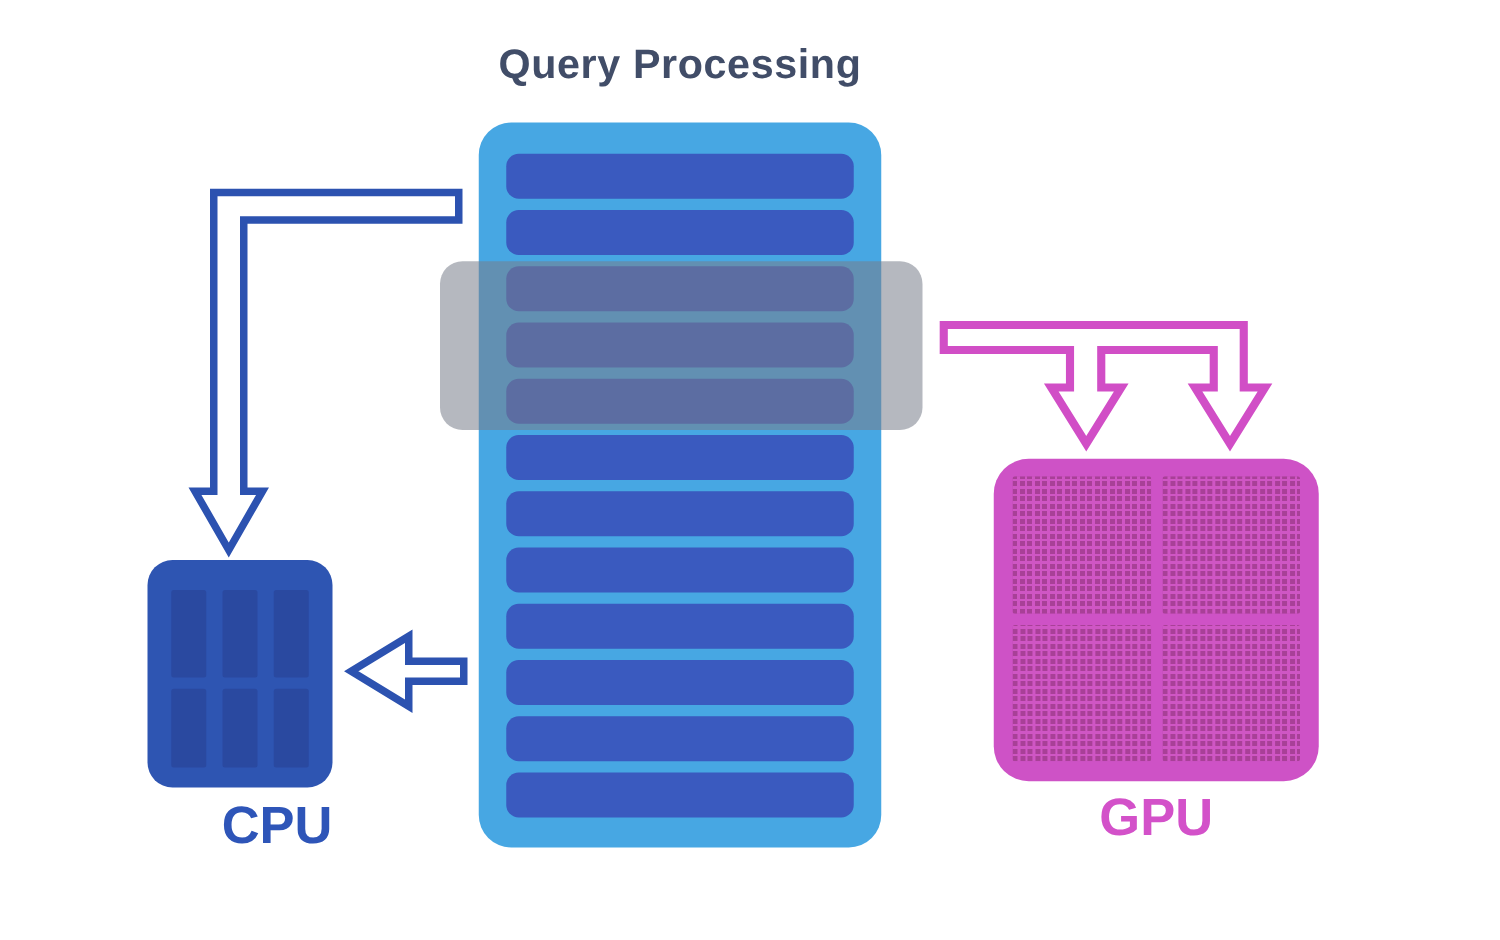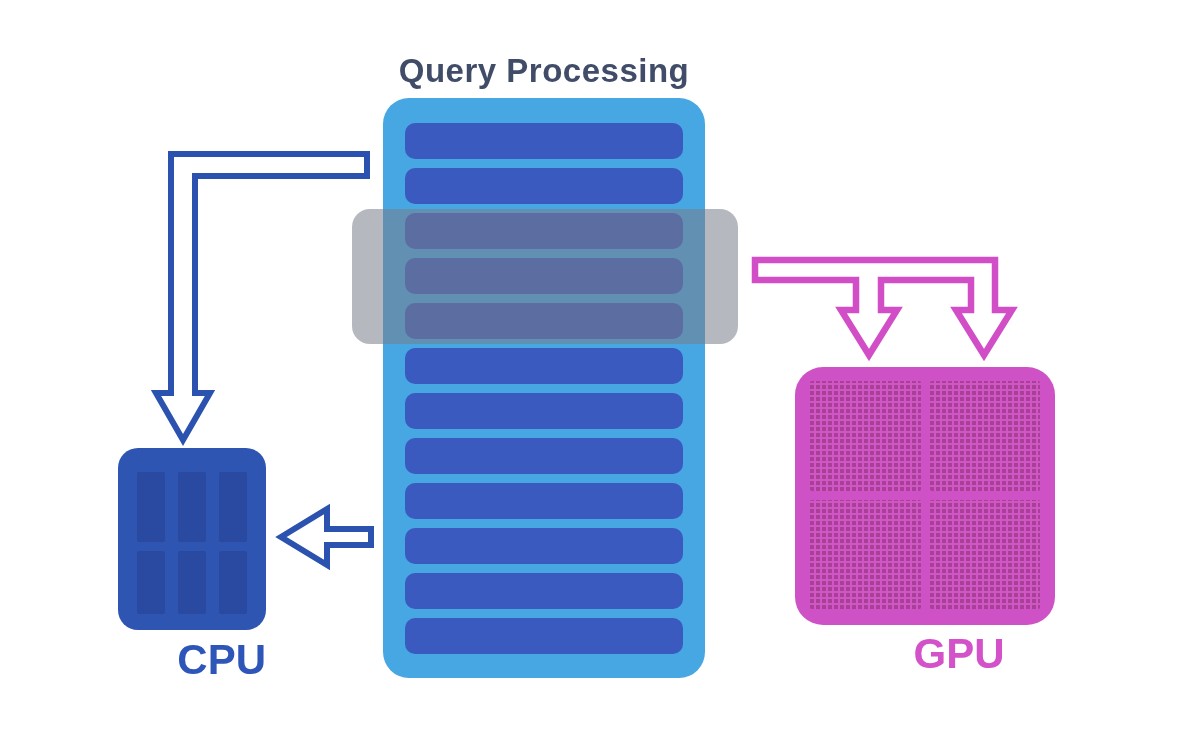--- a/index.html
+++ b/index.html
@@ -20,21 +20,21 @@
   html,body{margin:0;padding:0;background:#ffffff;}
   .canvas{
     position:relative;
     width:1200px;height:752px;
     background:#ffffff;
     overflow:hidden;
     font-family:"Liberation Sans", sans-serif;
   }
   .diagram-title{
     position:absolute;
-    left:383px;top:52px;width:322px;
+    left:383px;top:32px;width:322px;
     text-align:center;
     font-size:33px;
     font-weight:bold;
     color:var(--title-text);
     letter-spacing:0.5px;
     white-space:nowrap;
   }
   
   .pipeline{
     position:absolute;
@@ -107,21 +107,21 @@
   }
   .gpu-quadrant{
     background-color:var(--gpu-dot);
     background-image:
       repeating-linear-gradient(90deg, transparent 0 4px, var(--gpu-grid-line) 4px 6px),
       repeating-linear-gradient(0deg, transparent 0 4px, var(--gpu-grid-line) 4px 6px);
     border-radius:2px;
   }
   .gpu-label{
     position:absolute;
-    left:829px;top:630px;width:260px;
+    left:795px;top:630px;width:260px;
     text-align:center;
     font-size:42px;
     font-weight:bold;
     color:var(--gpu-label);
   }
 </style>
 </head>
 <body>
 
 <div class="canvas">

